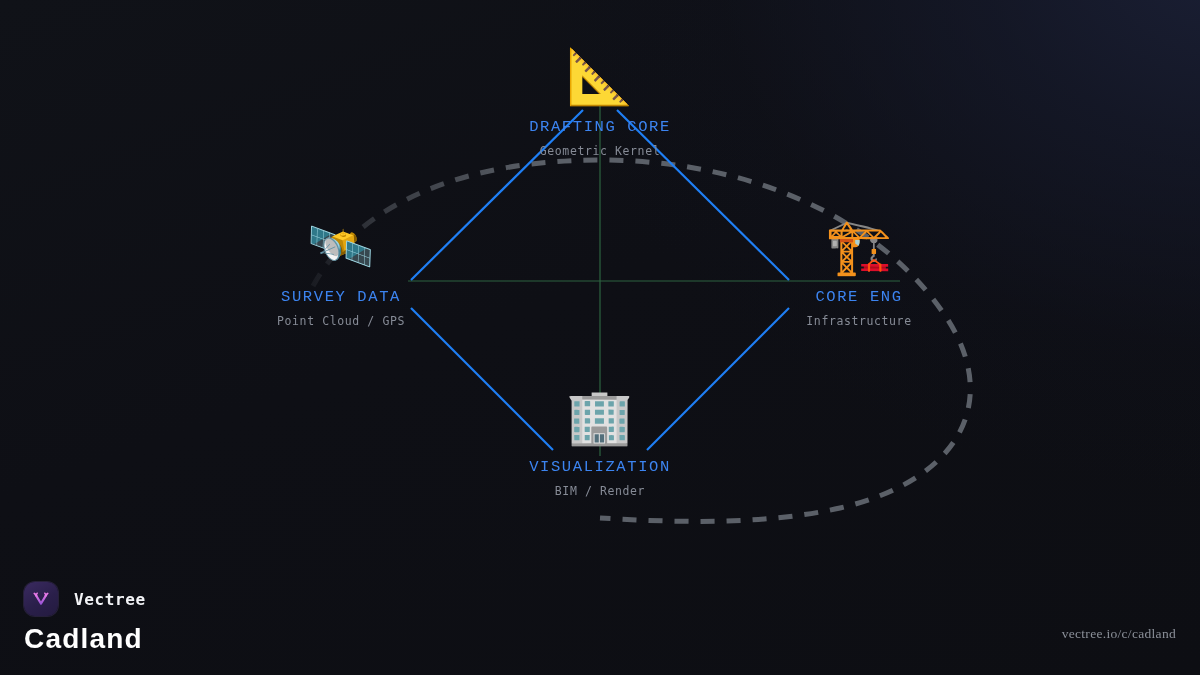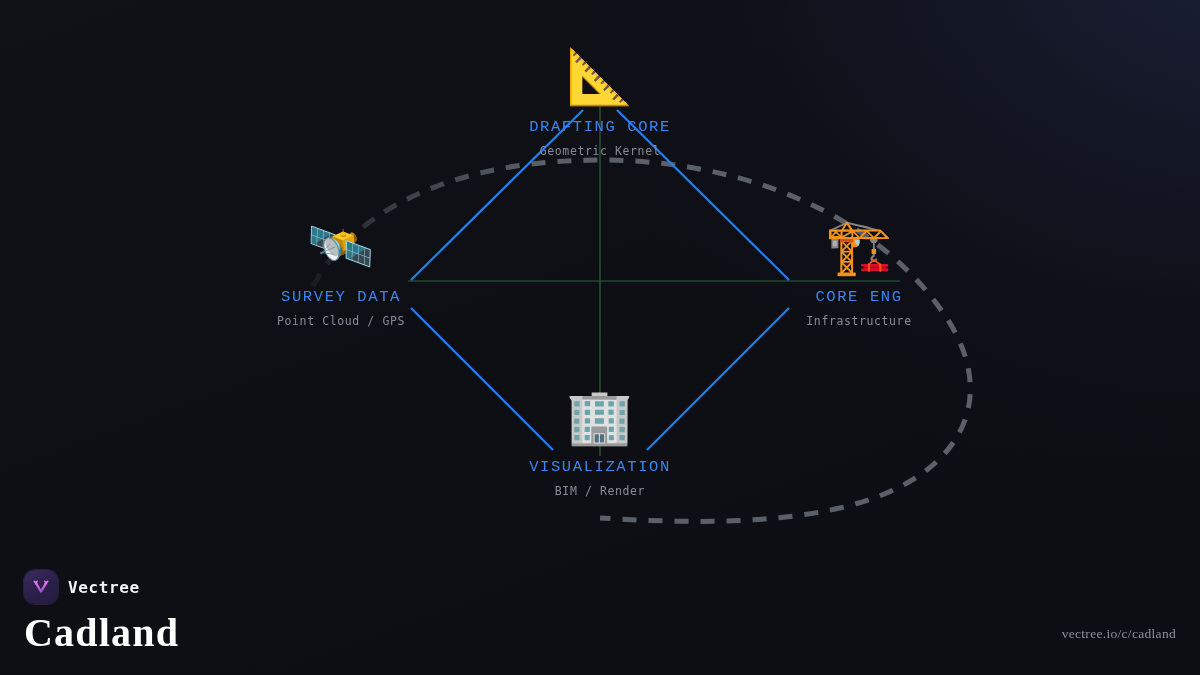--- a/index.html
+++ b/index.html
@@ -61,43 +61,43 @@
 
   
   .footer-brand {
     position: absolute;
     left: 24px;
     bottom: 22px;
   }
   .brand-row {
     display: flex;
     align-items: center;
-    gap: 10px;
+    gap: 16px;
     margin-bottom: 9px;
   }
   .brand-logo {
     width: 34px;
     height: 34px;
     border-radius: 11px;
     background: linear-gradient(150deg, #3a2a60 0%, #2a1f4a 55%, #241b40 100%);
     display: flex;
     align-items: center;
     justify-content: center;
     box-shadow: 0 0 0 1px rgba(150,110,220,0.18);
   }
   .brand-name {
     font-family: "DejaVu Sans Mono", "Liberation Mono", monospace;
     font-size: 16px;
     font-weight: bold;
     color: #f2f3f6;
     letter-spacing: 0.6px;
   }
   .page-title {
-    font-family: Liberation Serif, serif;
-    font-size: 40px;
+    font-family: Liberation Sans, sans-serif;
+    font-size: 28px;
     font-weight: bold;
     color: #ffffff;
     letter-spacing: 1.2px;
     line-height: 1;
   }
   .footer-url {
     position: absolute;
     right: 24px;
     bottom: 33px;
     font-family: Liberation Serif, serif;

